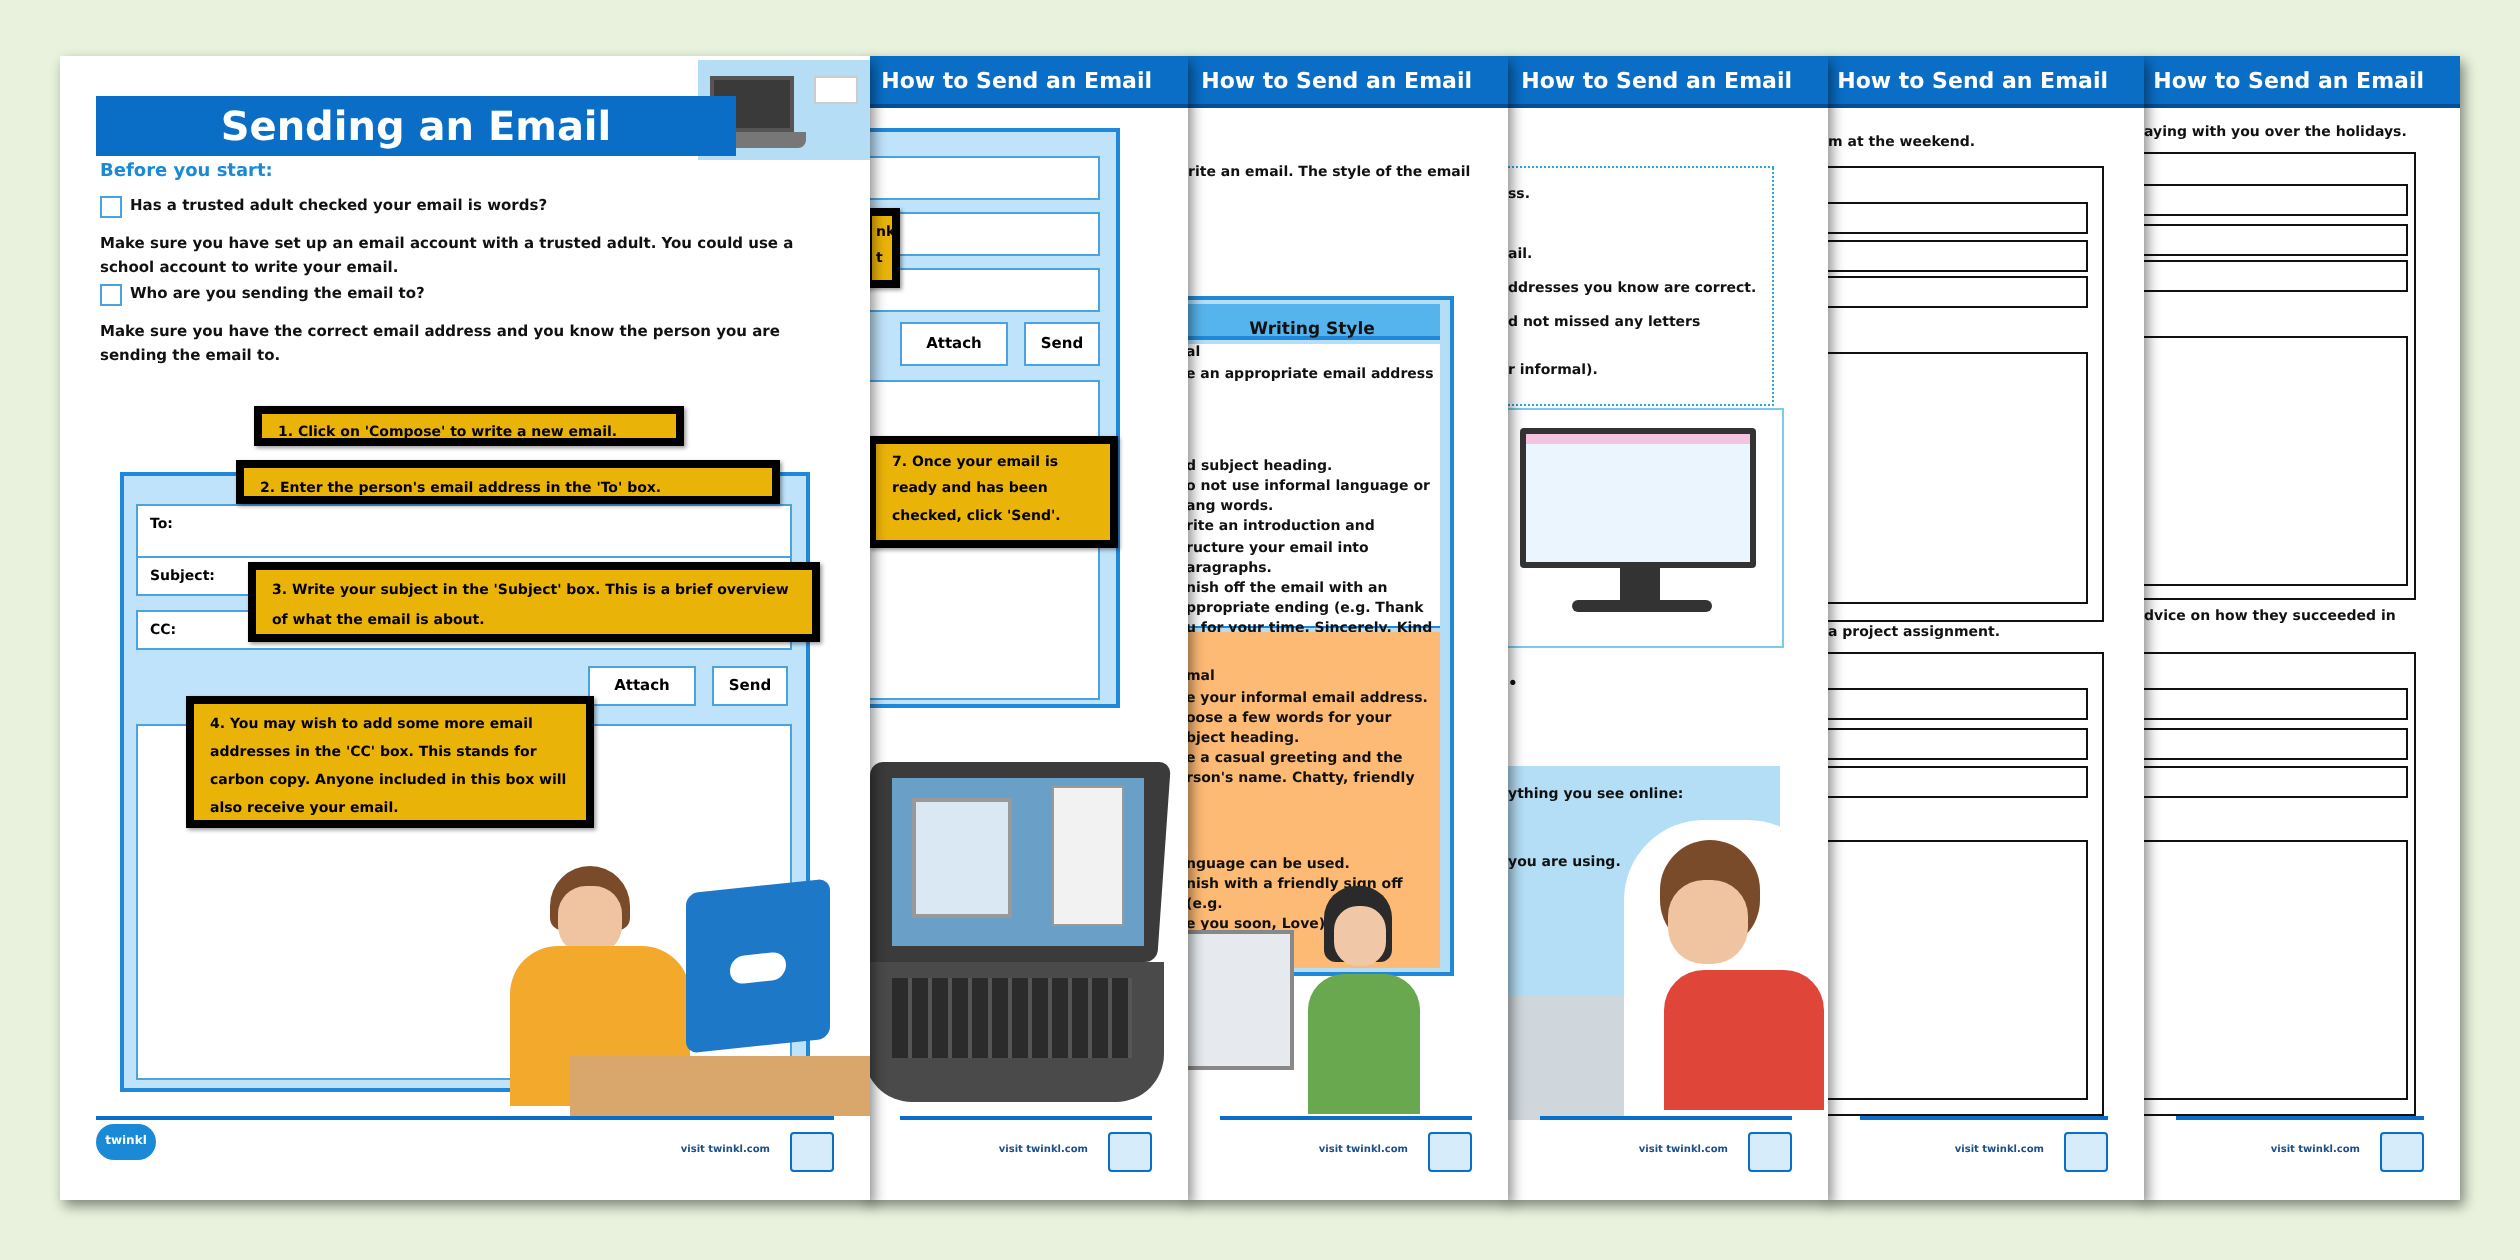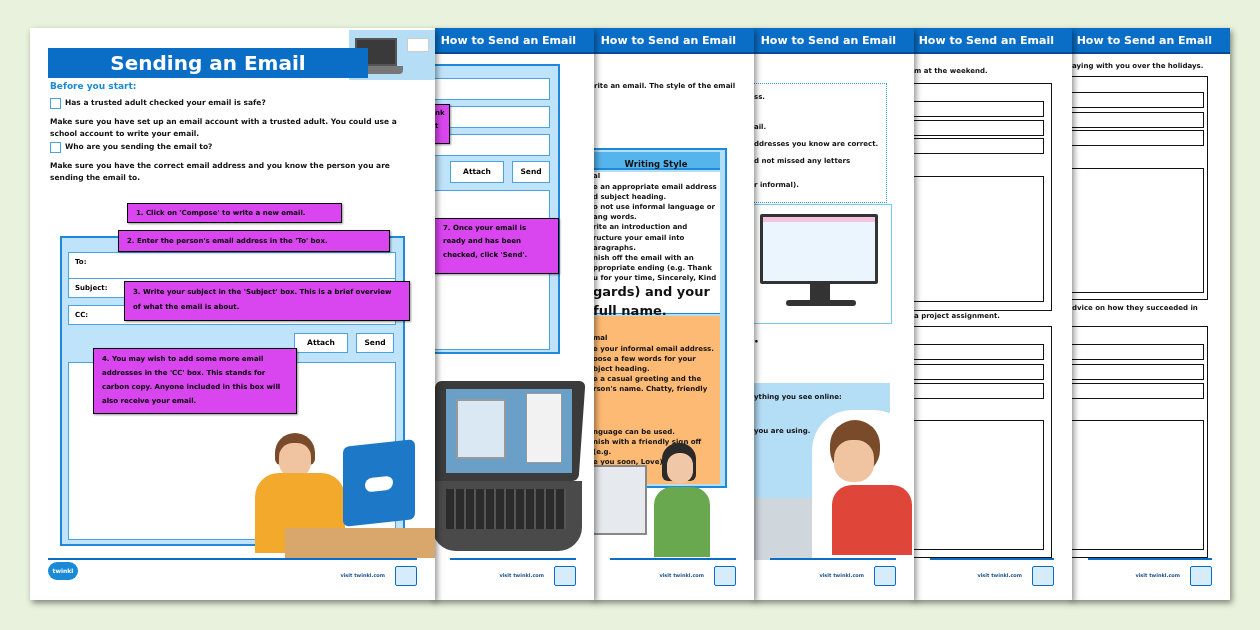--- a/index.html
+++ b/index.html
@@ -43,21 +43,21 @@
     border: 1px solid #0a6ec6; border-radius: 2px;
   }
   .twinkl-logo {
     position: absolute; bottom: 20px; left: 18px;
     width: 30px; height: 18px; background: #1a8ad6;
     border-radius: 9px; color: #fff; font-size: 6px; font-weight: bold;
     text-align: center; line-height: 18px;
   }
   .txt { position: absolute; font-size: 7.5px; font-weight: bold; color: #111; line-height: 1.55; }
   .field { position: absolute; background: #fff; border: 1px solid #4aa3e0; font-size: 7px; font-weight: bold; padding-left: 6px; }
-  .callout { position: absolute; background: #d946ef; border: 1px solid #000000; box-shadow: 1px 1px 2px rgba(0,0,0,0.4); font-size: 7px; font-weight: bold; padding: 3px 8px; line-height: 1.9; }
+  .callout { position: absolute; background: #eab308; border: 4px solid #000000; box-shadow: 1px 1px 2px rgba(0,0,0,0.4); font-size: 7px; font-weight: bold; padding: 3px 8px; line-height: 1.9; }
   .btn { position: absolute; background: #fff; border: 1px solid #4aa3e0; font-size: 7.5px; font-weight: bold; text-align: center; }
   .line-field { position: absolute; border: 1.5px solid #111; background: #fff; }
 
   
   #p1 { left: 30px; width: 405px; z-index: 6; }
   #p1 .title-bar {
     position: absolute; top: 20px; left: 18px; width: 320px; height: 30px;
     background: #0a6ec6; color: #fff; font-weight: bold; font-size: 20px;
     text-align: center; line-height: 30px;
   }
@@ -139,21 +139,21 @@
 <div class="page" id="p3" style="left:592px; width:162px; z-index:4;">
   <div class="page-header">How to Send an Email</div>
   <div class="txt" style="top:53px; left:2px; font-size:7px;">rite an email. The style of the email</div>
   <div style="position:absolute; top:120px; left:0; width:135px; height:340px; background:#b4ddf6; border:2px solid #1f88d8;"></div>
   <div style="position:absolute; top:124px; left:0; width:128px; height:18px; background:#56b4ec; border-bottom:2px solid #1f88d8; text-align:center;">
     <span style="font-size:8.5px; font-weight:bold; line-height:18px; color:#111;">Writing Style</span>
   </div>
   <div style="position:absolute; top:144px; left:0; width:128px; height:142px; background:#fff; border-bottom:1px solid #1f88d8;">
     <div class="txt" style="position:static; font-size:7px; line-height:1.4; padding-left:1px;">al</div>
     <div class="txt" style="position:static; font-size:7px; line-height:1.45; padding-left:1px;">e an appropriate email address</div>
-    <div class="txt" style="position:static; font-size:7px; line-height:1.45; padding-left:1px;">d subject heading.</div>
+    <div class="txt" style="position:static; font-size:7px; line-height:1.45; padding-left:1px;margin-top:36px;">d subject heading.</div>
     <div class="txt" style="position:static; font-size:7px; line-height:1.45; padding-left:1px;">o not use informal language or</div>
     <div class="txt" style="position:static; font-size:7px; line-height:1.45; padding-left:1px;">ang words.</div>
     <div class="txt" style="position:static; font-size:7px; line-height:1.45; padding-left:1px;">rite an introduction and</div>
     <div class="txt" style="position:static; font-size:7px; line-height:1.45; padding-left:1px;">ructure your email into</div>
     <div class="txt" style="position:static; font-size:7px; line-height:1.45; padding-left:1px;">aragraphs.</div>
     <div class="txt" style="position:static; font-size:7px; line-height:1.45; padding-left:1px;">nish off the email with an</div>
     <div class="txt" style="position:static; font-size:7px; line-height:1.45; padding-left:1px;">ppropriate ending (e.g. Thank</div>
     <div class="txt" style="position:static; font-size:7px; line-height:1.45; padding-left:1px;">u for your time, Sincerely, Kind</div>
     <div class="txt" style="position:static; font-size:13px; line-height:1.45; padding-left:1px;">gards) and your full name.</div>
   </div>
@@ -208,21 +208,21 @@
 <div class="page" id="p1">
   <div class="title-img">
     <div style="position:absolute; top:8px; left:6px; width:42px; height:28px; background:#3a3a3a; border:2px solid #555;"></div>
     <div style="position:absolute; top:36px; left:0; width:54px; height:8px; background:#777; border-radius:0 0 4px 4px;"></div>
     <div style="position:absolute; top:8px; left:58px; width:22px; height:14px; background:#fff; border:1px solid #ccc;"></div>
   </div>
   <div class="title-bar">Sending an Email</div>
 
   <div class="txt" style="top:52px; left:20px; color:#1a8ad6; font-size:9px;">Before you start:</div>
   <div style="position:absolute; top:70px; left:20px; width:11px; height:11px; border:1px solid #4aa3e0;"></div>
-  <div class="txt" style="top:69px; left:35px;">Has a trusted adult checked your email is safe?</div>
+  <div class="txt" style="top:69px; left:35px;">Has a trusted adult checked your email is words?</div>
   <div class="txt" style="top:88px; left:20px; width:360px;">Make sure you have set up an email account with a trusted adult. You could use a school account to write your email.</div>
   <div style="position:absolute; top:114px; left:20px; width:11px; height:11px; border:1px solid #4aa3e0;"></div>
   <div class="txt" style="top:113px; left:35px;">Who are you sending the email to?</div>
   <div class="txt" style="top:132px; left:20px; width:360px;">Make sure you have the correct email address and you know the person you are sending the email to.</div>
 
   <div class="compose-frame" style="top:208px; left:30px; width:345px; height:310px;"></div>
   <div class="field" style="top:224px; left:38px; width:328px; height:32px; line-height:18px;"><span>To:</span></div>
   <div class="field" style="top:250px; left:38px; width:328px; height:20px; line-height:18px;"><span>Subject:</span></div>
   <div class="field" style="top:277px; left:38px; width:328px; height:20px; line-height:18px;"><span>CC:</span></div>
   <div class="btn" style="top:305px; left:264px; width:54px; height:20px; line-height:18px;">Attach</div>

